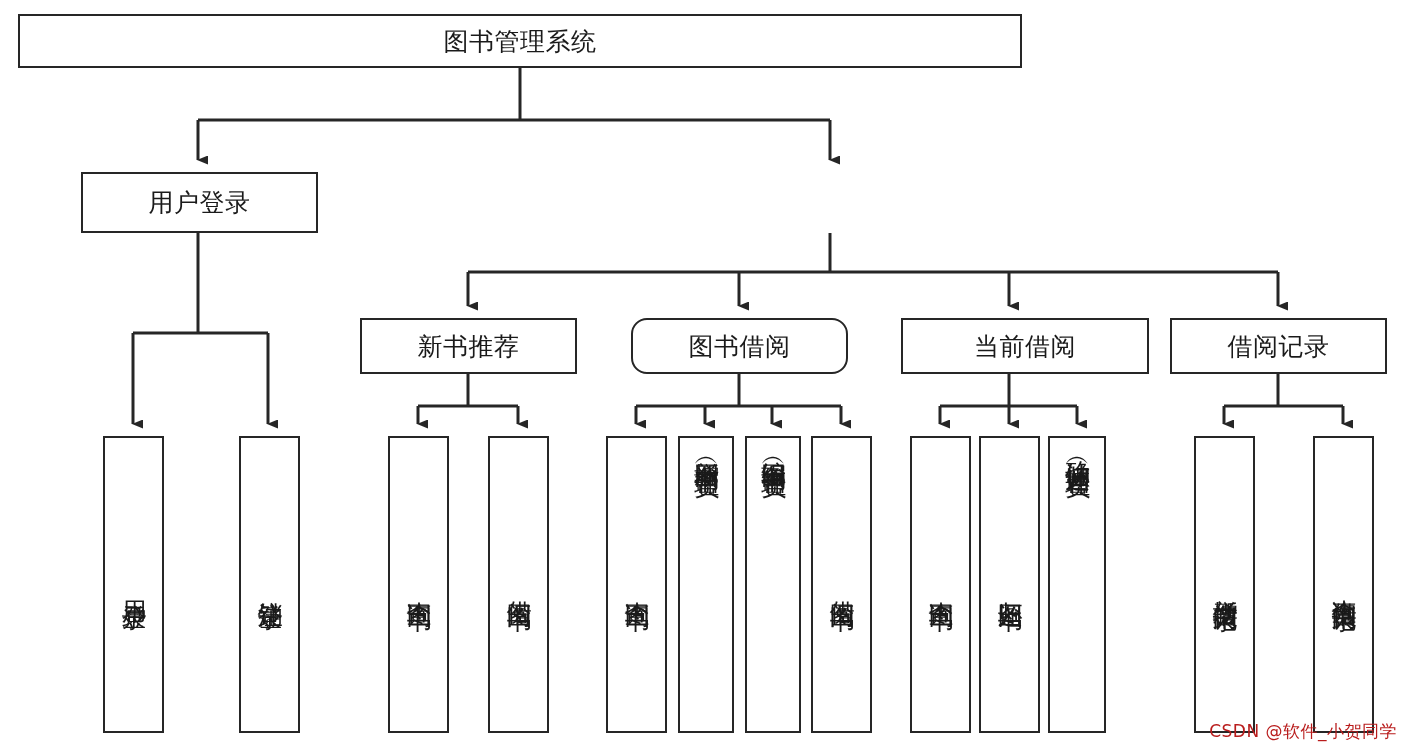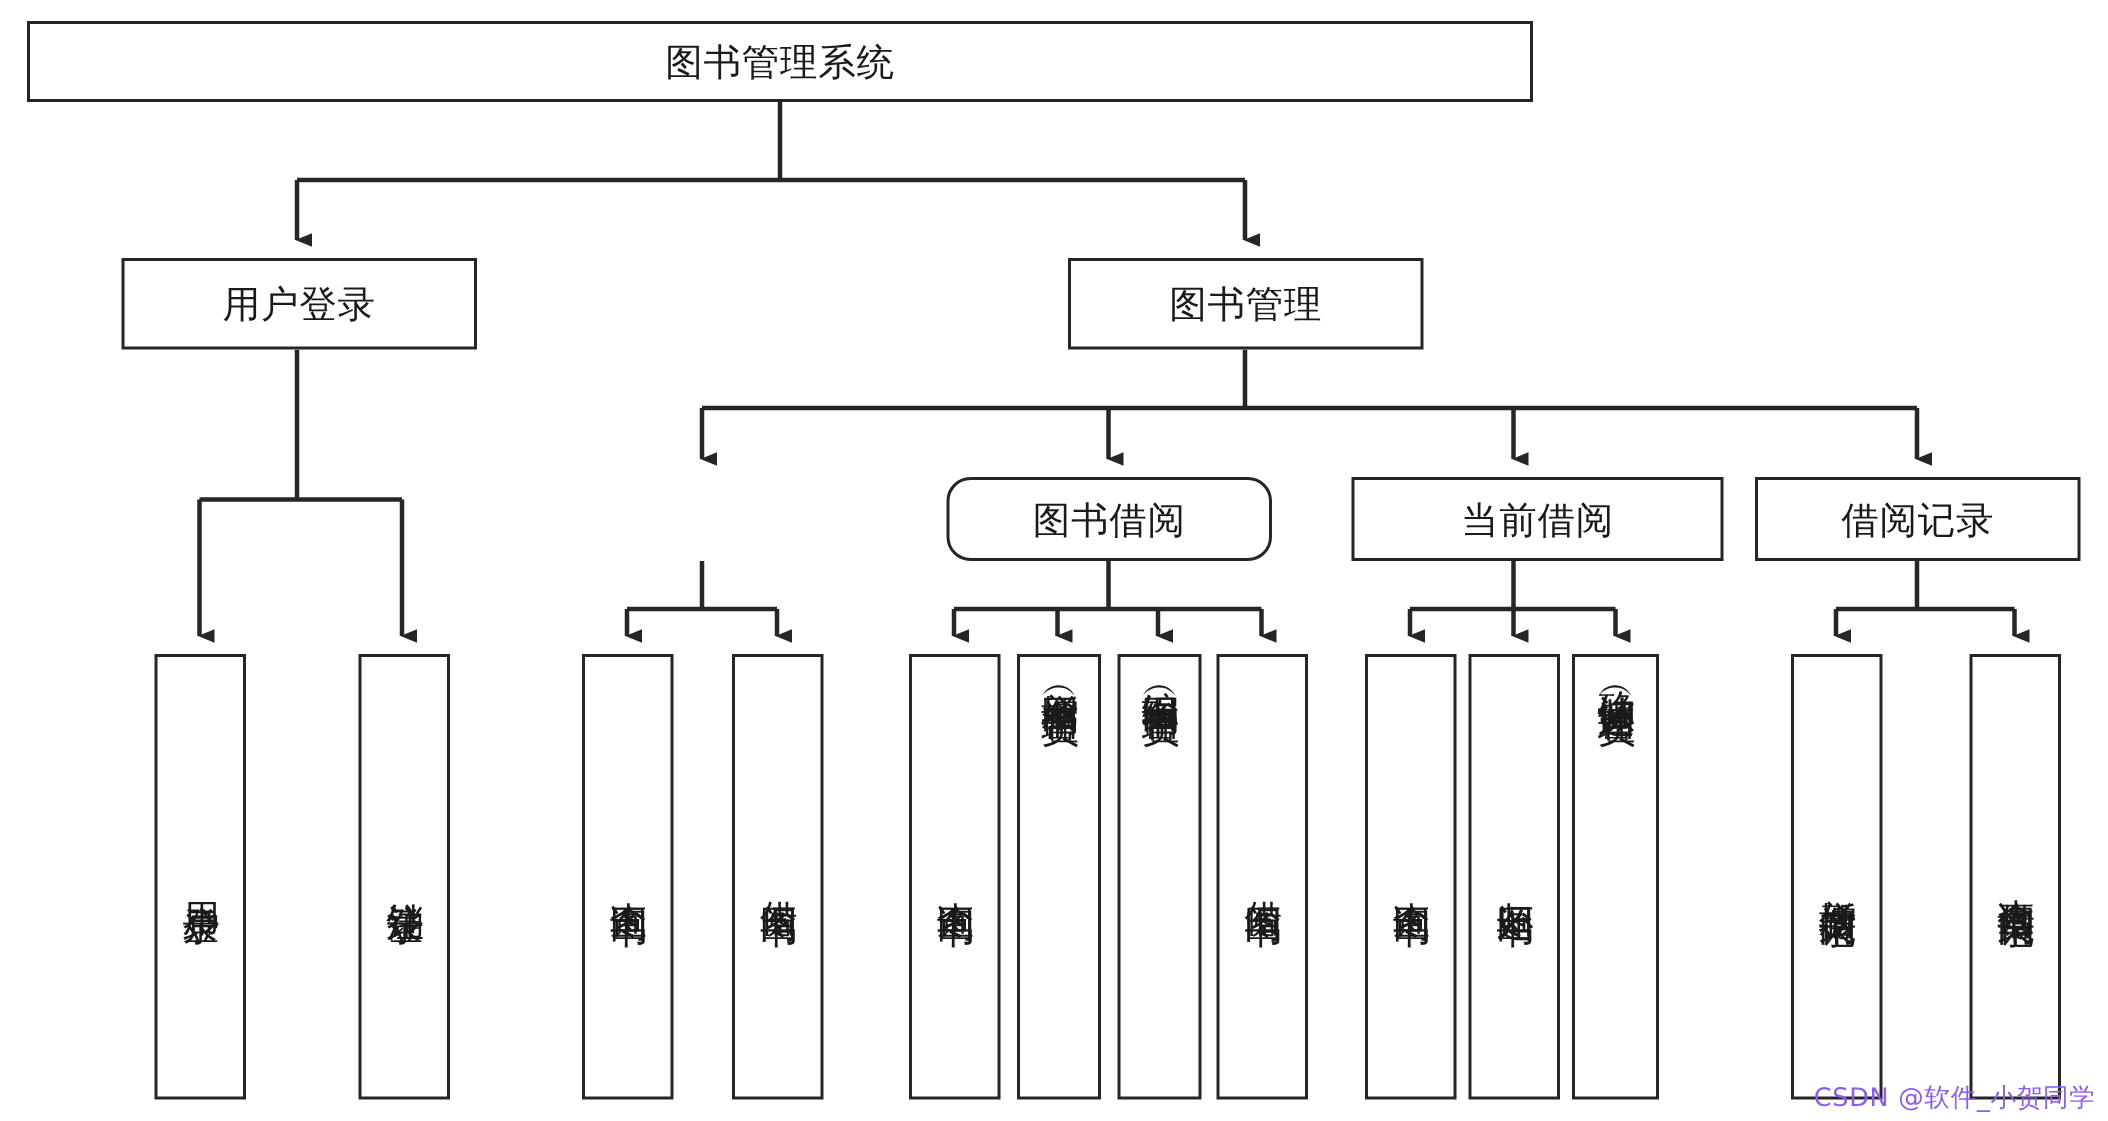--- a/index.html
+++ b/index.html
@@ -60,21 +60,21 @@
   }
   .node.vertical.centered {
     align-items: center;
     padding-top: 0;
   }
   #watermark {
     position: absolute;
     right: 8px;
     bottom: 4px;
     font-size: 17px;
-    color: #8b5cf6;
+    color: #b91c1c;
     letter-spacing: 0.5px;
     white-space: nowrap;
     pointer-events: none;
   }
 </style>
 </head>
 <body>
 
 <div id="diagram-root">
 
@@ -132,24 +132,24 @@
   </svg>
 
   <div class="node horizontal" style="left:18px; top:14px; width:1004px; height:54px;">
     <span class="node-label">图书管理系统</span>
   </div>
 
   <div class="node horizontal" style="left:81px; top:172px; width:237px; height:61px;">
     <span class="node-label">用户登录</span>
   </div>
 
-  <div class="node horizontal" style="left:712px; top:172px; width:237px; height:61px;">
-    <span class="node-label">图书管理</span>
-  </div>
-
+
+  <div class="node horizontal" style="left:360px; top:318px; width:217px; height:56px;">
+    <span class="node-label">新书推荐</span>
+  </div>
 
   <div class="node horizontal" style="left:631px; top:318px; width:217px; height:56px;border-radius:16px;">
     <span class="node-label">图书借阅</span>
   </div>
 
   <div class="node horizontal" style="left:901px; top:318px; width:248px; height:56px;">
     <span class="node-label">当前借阅</span>
   </div>
 
   <div class="node horizontal" style="left:1170px; top:318px; width:217px; height:56px;align-items:center;">

